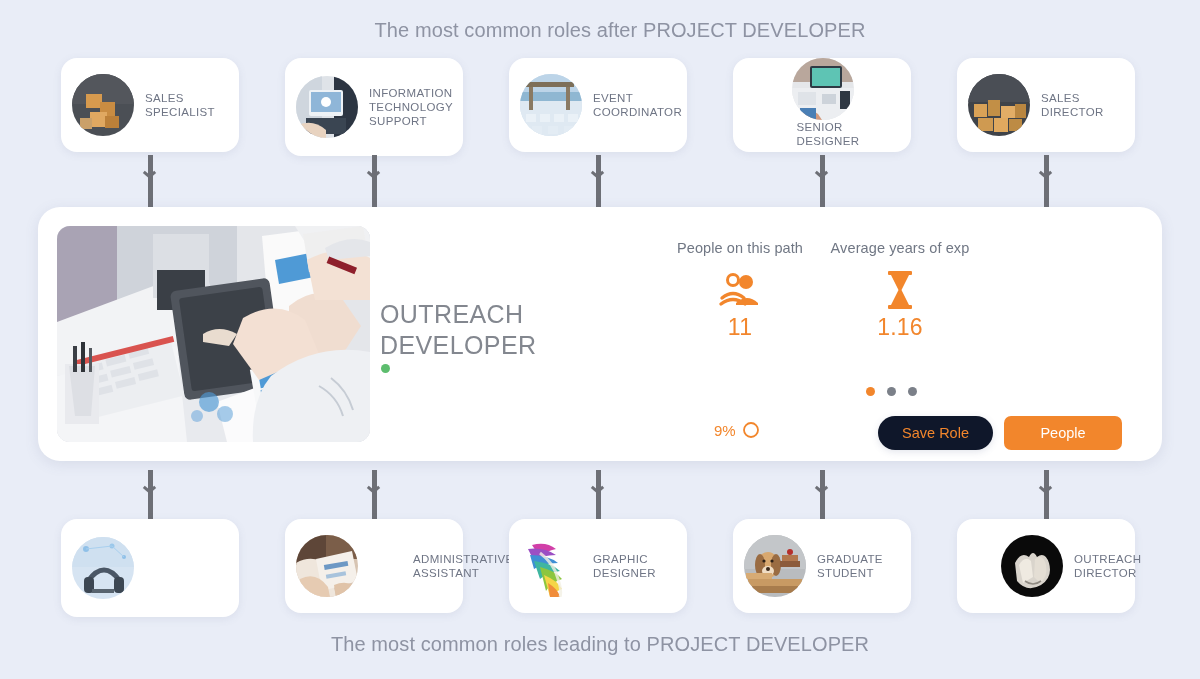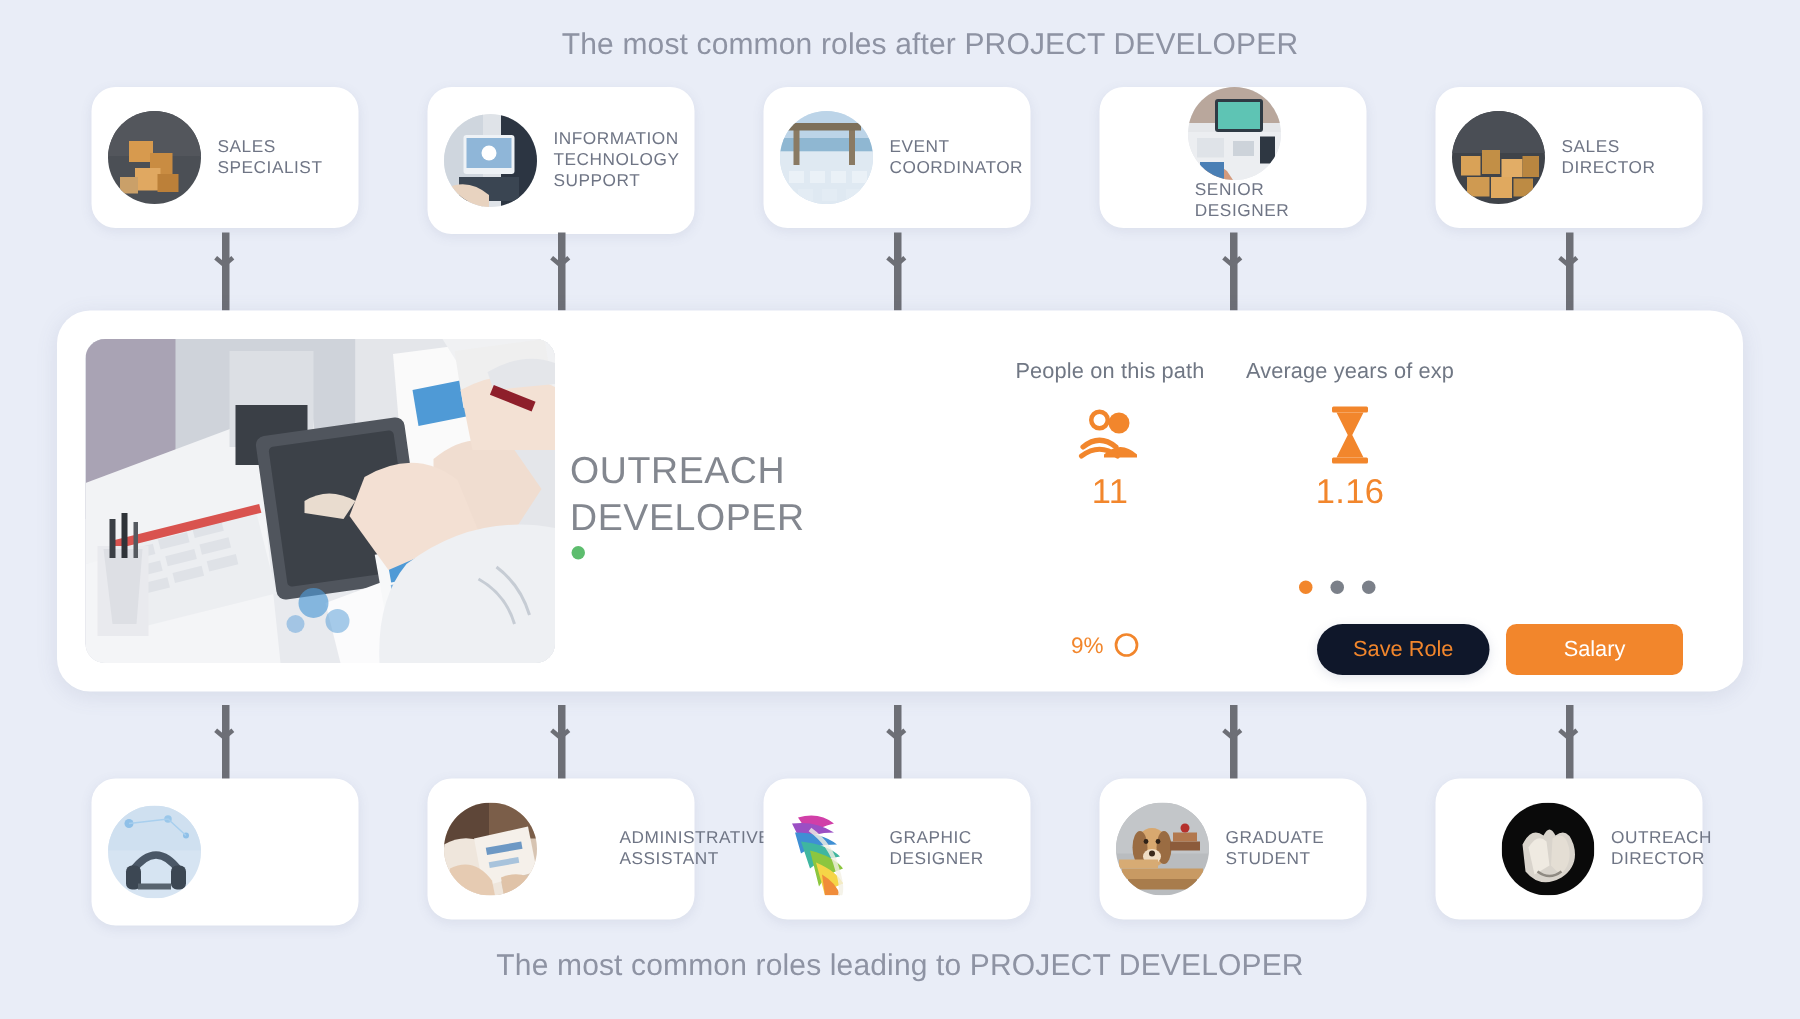--- a/index.html
+++ b/index.html
@@ -469,21 +469,21 @@
   <div class="progress-wrap">
     <span class="progress-pct">9%</span>
     <span class="progress-ring">
       <svg width="18" height="18" viewBox="0 0 18 18" aria-hidden="true">
         <circle cx="9" cy="9" r="7" fill="none" stroke="#f2862c" stroke-width="1.8"></circle>
       </svg>
     </span>
   </div>
 
   <button class="btn-save">Save Role</button>
-  <button class="btn-details">Salary</button>
+  <button class="btn-details">People</button>
 
   <div class="arrow" style="left:142px; top:470px;">
     <div class="shaft"></div>
       <div class="head"></div>
   </div>
   <div class="arrow" style="left:366px; top:470px;">
     <div class="shaft"></div>
       <div class="head"></div>
   </div>
   <div class="arrow" style="left:590px; top:470px;">

